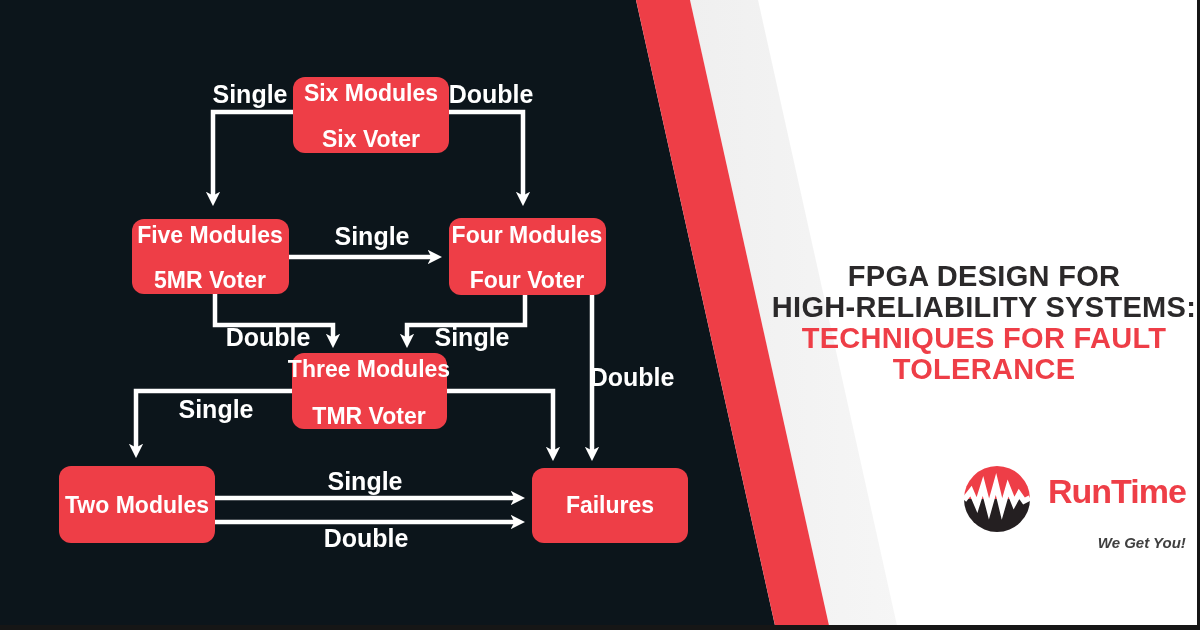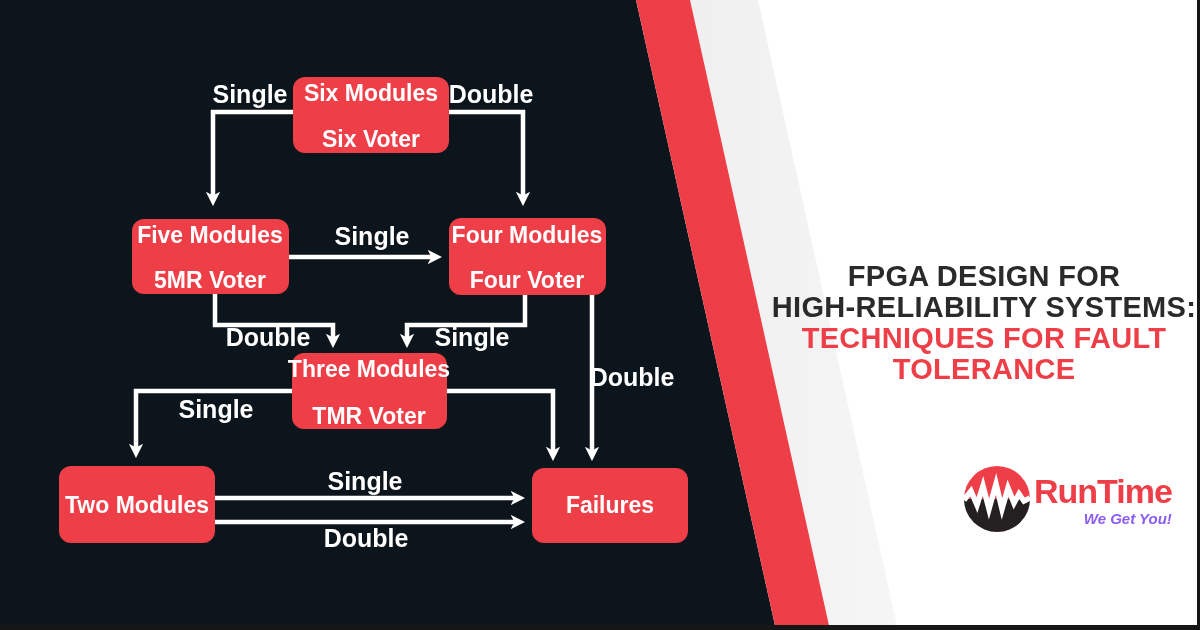--- a/index.html
+++ b/index.html
@@ -39,23 +39,23 @@
     letter-spacing:.3px;color:#2B292A;
   }
   .title-block .red{color:#EE3E47;}
   .logo{position:absolute;left:964px;top:466px;z-index:10;display:flex;align-items:flex-start;}
   .logo-mark{
     position:relative;width:66px;height:66px;border-radius:50%;
     background:linear-gradient(#EE3E47 0 50%,#241F21 50% 100%);
     flex:0 0 auto;
   }
   .logo-mark svg{position:absolute;left:0;top:0;}
-  .logo-text{margin-left:4px;margin-top:8px;display:flex;flex-direction:column;align-items:flex-end;}
+  .logo-text{margin-left:18px;margin-top:8px;display:flex;flex-direction:column;align-items:flex-end;gap:24px;}
   .brand{color:#EE3E47;font-weight:bold;font-size:34px;line-height:34px;letter-spacing:-1px;}
-  .tagline{color:#8b5cf6;font-weight:bold;font-style:italic;font-size:15px;line-height:17px;margin-top:2px;}
+  .tagline{color:#404040;font-weight:bold;font-style:italic;font-size:15px;line-height:17px;margin-top:2px;}
 </style>
 </head>
 <body>
 
 <div class="canvas">
 
   <div class="dark-panel"></div>
   <div class="diag-shadow"></div>
   <div class="red-stripe"></div>
 

